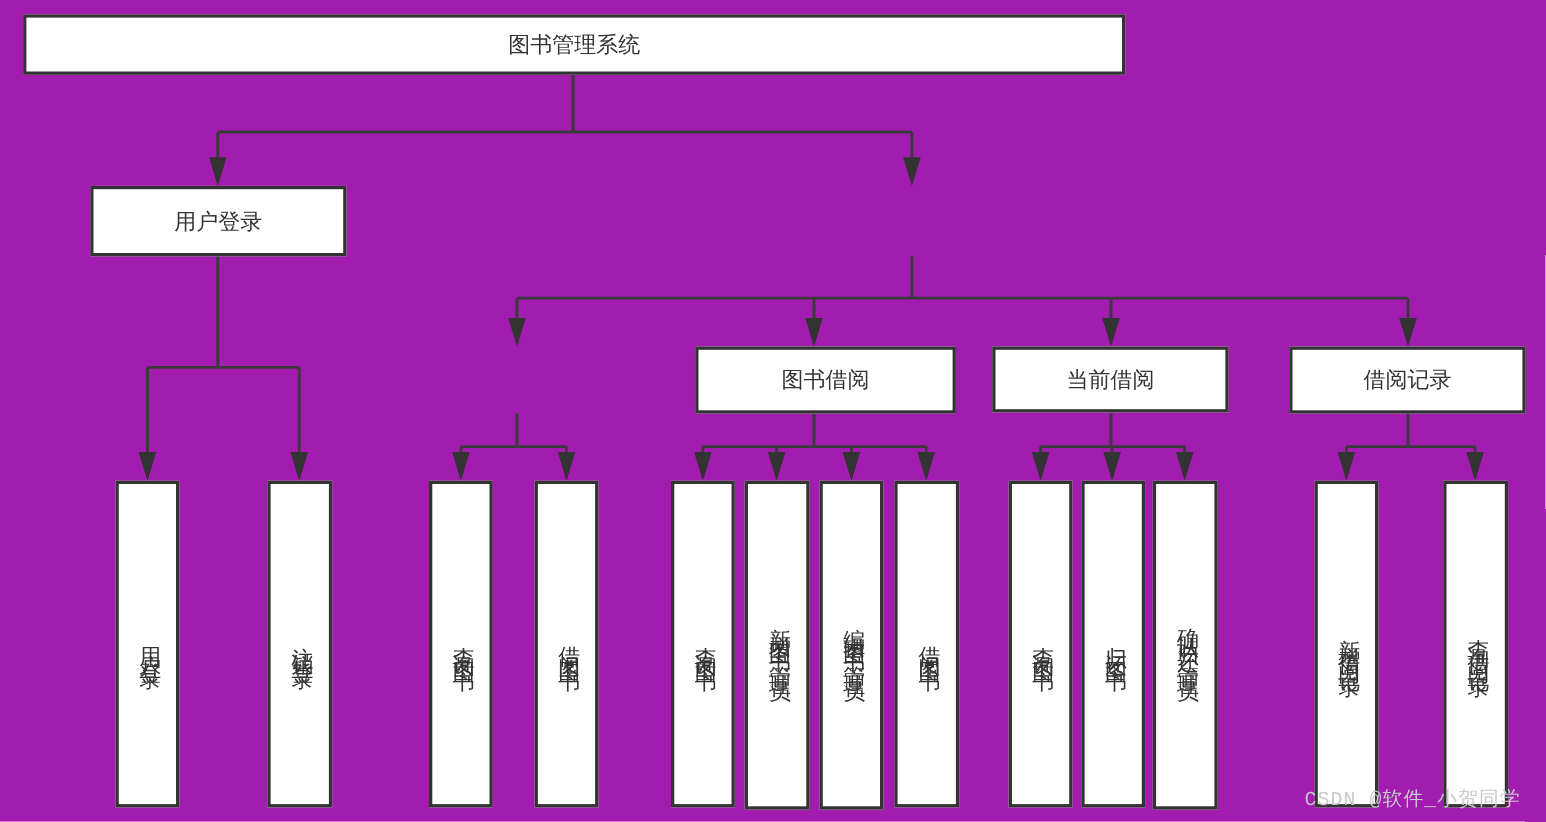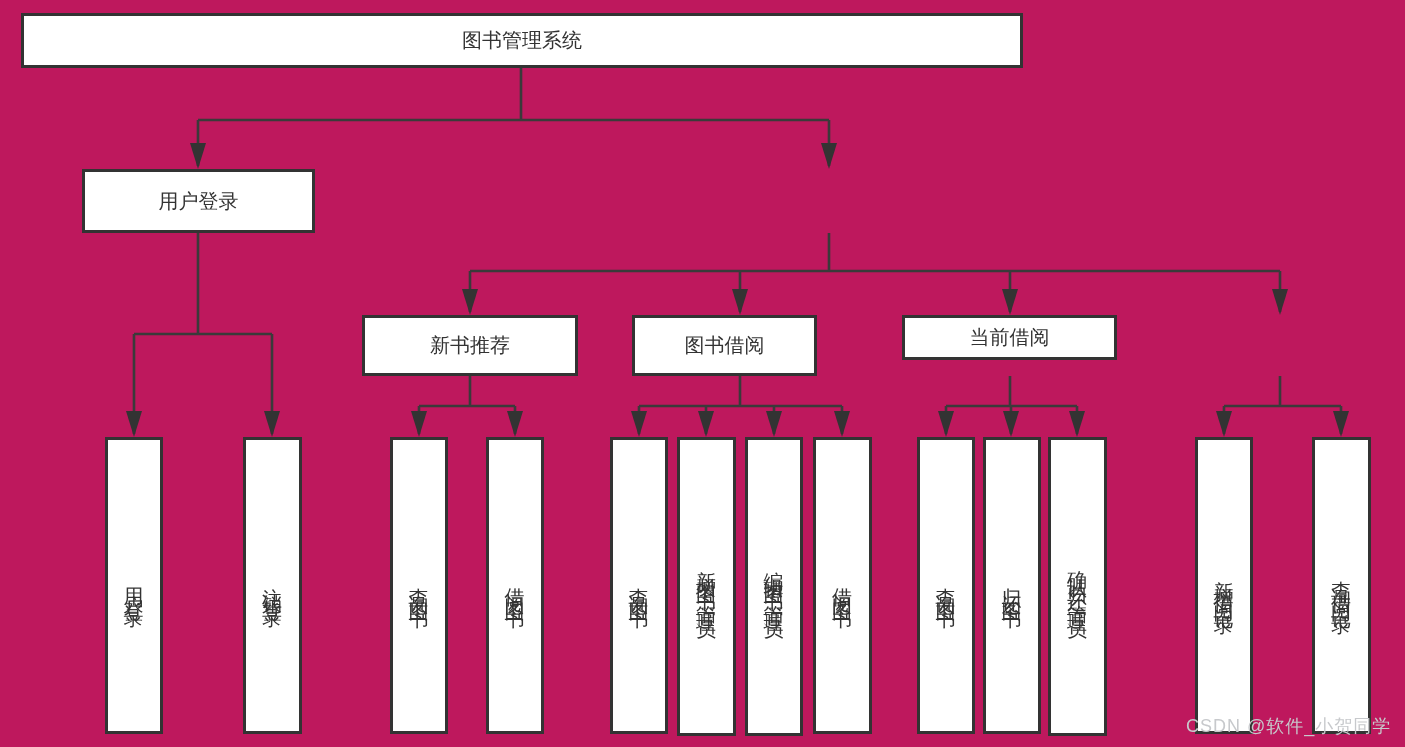--- a/index.html
+++ b/index.html
@@ -1,20 +1,20 @@
 <!DOCTYPE html>
 <html><head>
 <meta charset="utf-8">
 <style>
   html,body{margin:0;padding:0;background:#ffffff;}
   #canvas{
     position:relative;
     width:1405px;height:747px;
-    background:#be185d;
-    font-family:Liberation Sans, sans-serif;
+    background:#a21caf;
+    font-family:Liberation Mono, monospace;
     overflow:hidden;
   }
   #wires{position:absolute;left:0;top:0;z-index:0;}
   .box{
     position:absolute;
     box-sizing:border-box;
     background:#ffffff;
     border:3px solid #333333;
     display:flex;
     align-items:center;
@@ -88,28 +88,28 @@
   </svg>
 
   <div class="box" style="left:21px;top:13px;width:1002px;height:55px">
     <span>图书管理系统</span>
   </div>
 
   <div class="box" style="left:82px;top:169px;width:233px;height:64px">
     <span>用户登录</span>
   </div>
 
-  <div class="box" style="left:362px;top:315px;width:216px;height:61px">
-    <span>新书推荐</span>
-  </div>
-  <div class="box" style="left:632px;top:315px;width:185px;height:61px">
+  <div class="box" style="left:632px;top:315px;width:237px;height:61px">
     <span>图书借阅</span>
   </div>
-  <div class="box" style="left:902px;top:315px;width:215px;height:45px">
+  <div class="box" style="left:902px;top:315px;width:215px;height:60px">
     <span>当前借阅</span>
+  </div>
+  <div class="box" style="left:1172px;top:315px;width:215px;height:61px">
+    <span>借阅记录</span>
   </div>
 
   <div class="box leaf" style="left:105px;top:437px;width:58px;height:297px">
     <span class="vtext">用户登录</span>
   </div>
   <div class="box leaf" style="left:243px;top:437px;width:59px;height:297px">
     <span class="vtext">注销登录</span>
   </div>
 
   <div class="box leaf" style="left:390px;top:437px;width:58px;height:297px">

